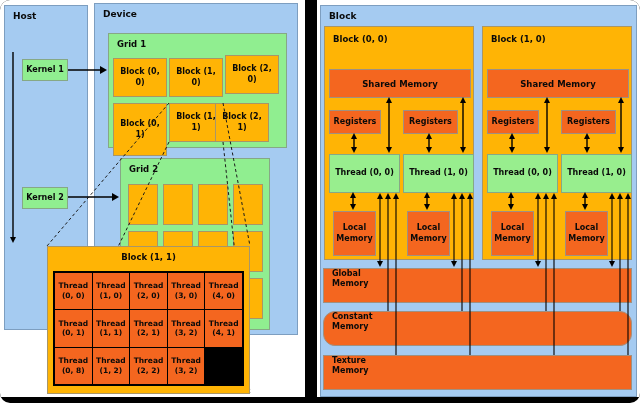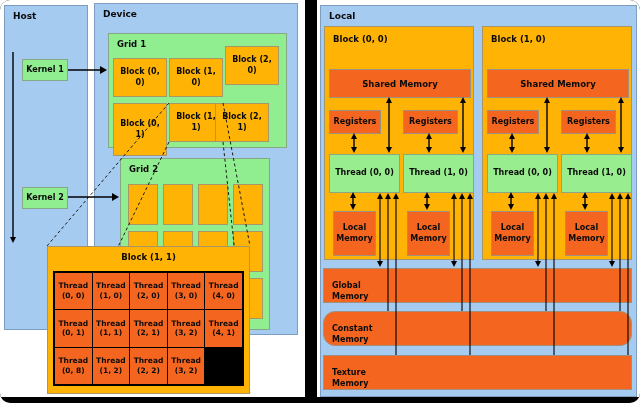--- a/index.html
+++ b/index.html
@@ -33,21 +33,21 @@
   .hd { fill:#000; stroke:none; }
   #block-inset { position:absolute; left:47px; top:246px; width:203px; height:148px;
     background:#FFB405; border:1px solid #A89668; z-index:6; }
   #inset-title { position:absolute; left:0; top:5px; width:100%; text-align:center; }
   #thread-table { position:absolute; left:5px; top:24px; width:191px; height:115px;
     background:#000; border:2px solid #000; display:grid;
     grid-template-columns:repeat(5,1fr); grid-template-rows:repeat(3,1fr); gap:1px; }
   .tcell { background:#F4661F; }
   .tcell span { display:block; width:34px; }
   .membar { position:absolute; left:6px; width:309px; height:35px;
-    background:#F4661F; border:1px solid #A09080; display:flex; align-items:flex-end; }
+    background:#F4661F; border:1px solid #A09080; display:flex; align-items:flex-start; }
   .membar span { display:block; margin-left:8px; width:54px; }
   .rblock { position:absolute; top:26px; width:150px; height:234px;
     background:#FFB405; border:1px solid #A89668; }
   .rtitle { position:absolute; left:8px; top:7px; }
 </style>
 </head>
 <body>
 
 <div class="stage">
 
@@ -64,21 +64,21 @@
     <div class="abs greenpanel" style="left:108px;top:33px;width:179px;height:115px;">
       <div class="ptitle t85">Grid 1</div>
     </div>
     <div id="grid1-blocks">
         <div class="abs ablock center t8" style="left: 113px; top: 58px; width: 54px; height: 39px;">
           <span style="width: 40px;">Block (0, 0)</span>
         </div>
         <div class="abs ablock center t8" style="left: 169px; top: 58px; width: 54px; height: 39px;">
           <span style="width: 40px;">Block (1, 0)</span>
         </div>
-        <div class="abs ablock center t8" style="left: 225px; top: 46px; width: 54px; height: 39px;">
+        <div class="abs ablock center t8" style="left: 225px; top: 55px; width: 54px; height: 39px;">
           <span style="width: 40px;">Block (2, 0)</span>
         </div>
         <div class="abs ablock center t8" style="left: 113px; top: 103px; width: 54px; height: 53px;">
           <span style="width: 40px;">Block (0, 1)</span>
         </div>
         <div class="abs ablock center t8" style="left: 169px; top: 103px; width: 54px; height: 39px;">
           <span style="width: 40px;">Block (1, 1)</span>
         </div>
         <div class="abs ablock center t8" style="left: 215px; top: 103px; width: 54px; height: 39px;">
           <span style="width: 40px;">Block (2, 1)</span>
@@ -154,21 +154,21 @@
           </div>
           <div class="tcell center t75">
             <span>Thread (3, 2)</span>
           </div>
         </div>
     </div>
   </div>
 
   <div id="fig-right" class="figwhite">
     <div class="abs bluepanel" style="left:3px;top:5px;width:317px;height:392px;">
-      <div class="ptitle t9">Local</div>
+      <div class="ptitle t9">Block</div>
     </div>
     <div id="rblocks">
         <div class="rblock" style="left: 7px;">
           <div class="rtitle t85 nowrap">Block (0, 0)</div>
           <div class="abs oblock center t85" style="left: 4px; top: 42px; width: 142px; height: 29px;">Shared Memory</div>
           <div class="abs oblock center t8 nowrap" style="left: 4px; top: 83px; width: 52px; height: 24px;">Registers</div>
           <div class="abs oblock center t8 nowrap" style="left: 78px; top: 83px; width: 55px; height: 24px;">Registers</div>
           <div class="abs gthread center t8 nowrap" style="left: 4px; top: 127px; width: 71px; height: 39px;">Thread (0, 0)</div>
           <div class="abs gthread center t8 nowrap" style="left: 78px; top: 127px; width: 71px; height: 39px;">Thread (1, 0)</div>
           <div class="abs oblock center t8" style="left: 8px; top: 184px; width: 43px; height: 45px;">

